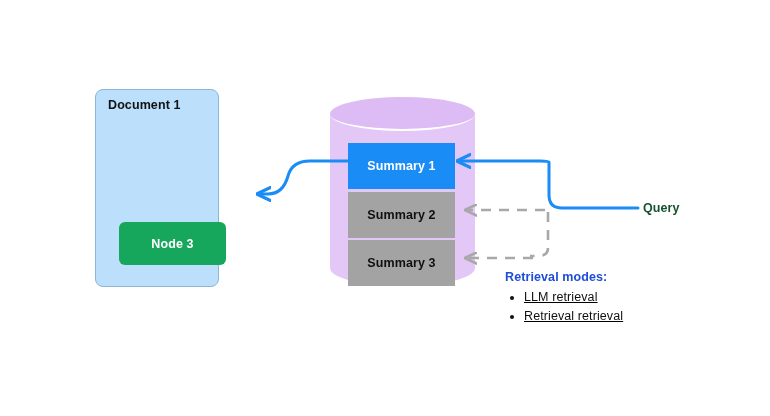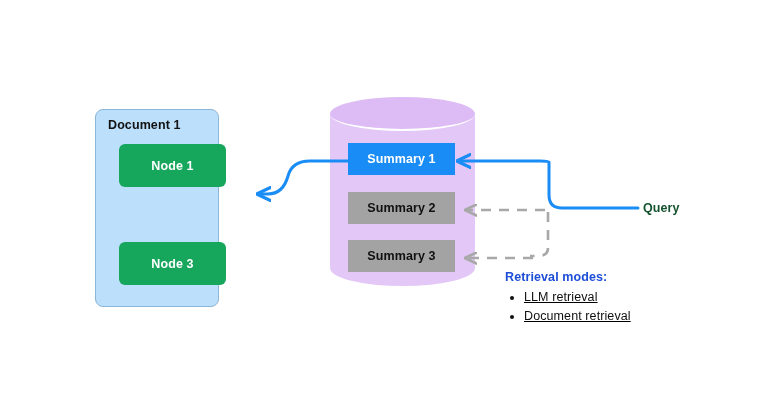--- a/index.html
+++ b/index.html
@@ -15,21 +15,21 @@
     width: 770px;
     height: 416px;
     background: #ffffff;
     overflow: hidden;
   }
 
   
   #document-box {
     position: absolute;
     left: 95px;
-    top: 109px;
+    top: 89px;
     width: 124px;
     height: 198px;
     background: #bcdffb;
     border: 1.5px solid #8cb6d8;
     border-radius: 8px;
     box-sizing: border-box;
   }
   #document-title {
     position: absolute;
     left: 12px;
@@ -85,21 +85,21 @@
     background: #ddbcf5;
     border-radius: 50%;
     border-bottom: 2.5px solid #ffffff;
     box-sizing: border-box;
   }
 
   .summary-box {
     position: absolute;
     left: 18px;
     width: 107px;
-    height: 32px;
+    height: 46px;
     display: flex;
     align-items: center;
     justify-content: center;
     font-size: 12.5px;
     font-weight: bold;
     letter-spacing: 0.1px;
   }
   .summary-box.highlight {
     background: #1a8cf5;
     color: #ffffff;
@@ -160,21 +160,20 @@
   }
 </style>
 </head>
 <body>
 
 <div id="canvas">
 
   <div id="document-box">
     <div id="document-title">Document 1</div>
 
-    <div class="node-box" id="node-0">Node 1</div>
 
 
     <div class="node-box" id="node-2">Node 3</div>
   </div>
 
   <div id="cylinder">
     <div id="cyl-body"></div>
     <div id="cyl-top"></div>
 
     <div class="summary-box highlight" id="summary-0">Summary 1</div>
@@ -205,17 +204,17 @@
 
     <path d="M 533 258 L 466 258" fill="none" stroke="#a8a8a8" stroke-width="2.6" stroke-dasharray="10 8" marker-end="url(#arrow-gray)"></path>
   </svg>
 
   <div id="query-label">Query</div>
 
   <div id="retrieval-modes">
     <div id="retrieval-title">Retrieval modes:</div>
     <ul id="retrieval-list">
       <li>LLM retrieval</li>
-      <li>Document retrieval</li>
+      <li>Retrieval retrieval</li>
     </ul>
   </div>
 
 </div>
 
 </body></html>

